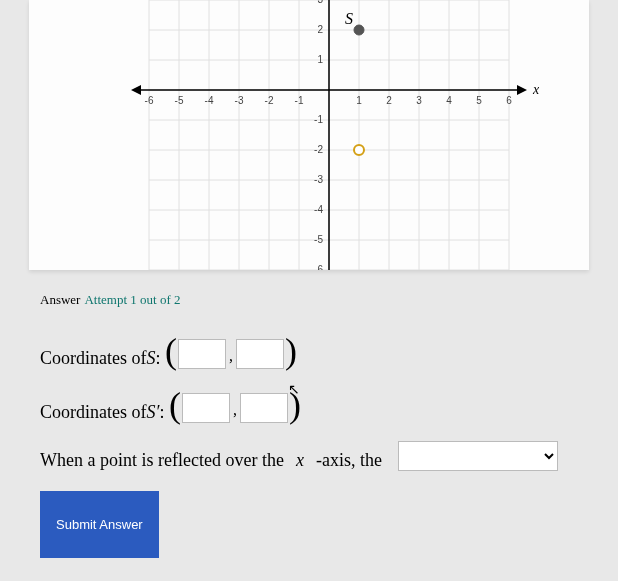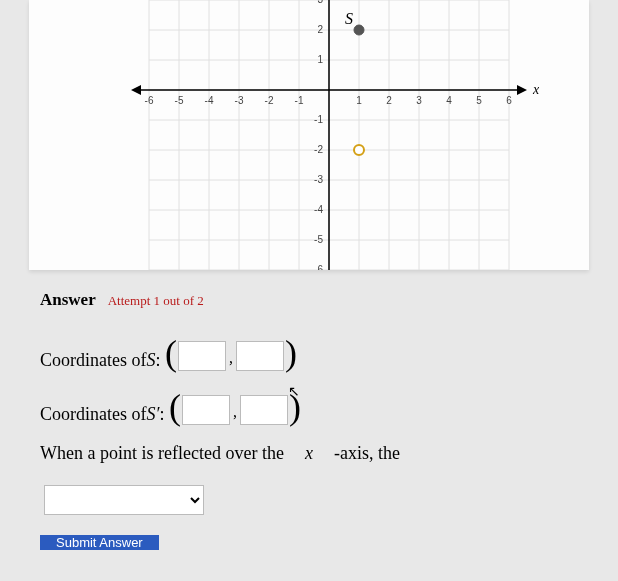--- a/index.html
+++ b/index.html
@@ -23,27 +23,26 @@
     top: 0;
     left: 0;
   }
   .answer-section {
     padding: 20px 40px;
   }
   .answer-header {
     margin-bottom: 25px;
   }
   .answer-label {
-    font-weight: bold;
-    font-size: 17px;
+    font-weight: normal;
+    font-size: 13px;
   }
   .attempt-text {
     font-size: 13px;
-    color: #b91c1c;
-    margin-left: 8px;
+    color: #0f766e;
   }
   .coord-row {
     margin-bottom: 18px;
     font-size: 18px;
     display: flex;
     align-items: flex-end;
   }
   .coord-row .math-var {
     font-style: italic;
   }
@@ -66,41 +65,41 @@
   .comma {
     font-size: 16px;
     margin: 0 2px;
     align-self: flex-end;
     padding-bottom: 4px;
   }
   .sentence-row {
     font-size: 18px;
     margin-top: 10px;
     display: flex;
-    align-items: flex-start;
+    align-items: flex-end;
     flex-wrap: wrap;
-    gap: 21px;
+    gap: 12px;
   }
   .math-x {
     font-style: italic;
   }
   .dropdown {
     width: 160px;
     height: 30px;
     border: 1px solid #bbb;
     background: #fff;
     font-size: 13px;
     padding: 2px 4px;
     margin: 0 4px;
   }
   .submit-btn {
     background: #2b5bbf;
     color: #fff;
     border: none;
-    padding: 0 16px;
+    padding: 26px 16px;
     font-size: 13px;
     font-family: Arial, sans-serif;
     margin-top: 20px;
     cursor: pointer;
   }
   .cursor-arrow {
     position: absolute;
     font-size: 14px;
     color: #000;
     pointer-events: none;

